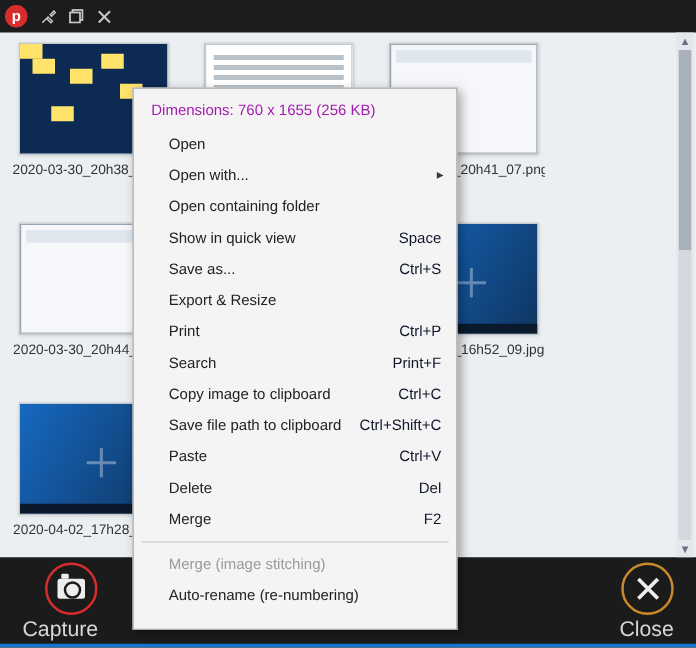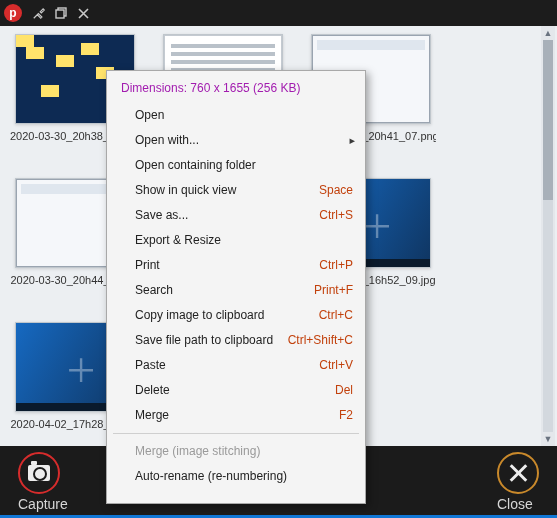--- a/index.html
+++ b/index.html
@@ -60,21 +60,21 @@
   .scroll .thumb-bar { position:absolute; top:14px; height:160px; left:2px; right:2px; background:#a8b0b9; }
   .scroll .arrow { position:absolute; left:0; right:0; height:14px; display:flex; align-items:center; justify-content:center; color:#6a7380; font-size:9px; }
   .scroll .arrow.up { top:0; } .scroll .arrow.down { bottom:0; }
 
   
   .bottombar {
     position: absolute; left: 0; right: 0; bottom: 0; height: 72px;
     background: #1b1b1b; display: flex; align-items: center; justify-content: space-between;
     padding: 0 18px;
   }
-  .bbtn { display:flex; flex-direction:column; align-items:flex-start; gap:2px; color:#d7d7d7; font-size:14px; cursor:pointer;}
+  .bbtn { display:flex; flex-direction:column; align-items:flex-end; gap:2px; color:#d7d7d7; font-size:17px; cursor:pointer;}
   .ring { width:42px; height:42px; border-radius:50%; border:2px solid; display:flex; align-items:center; justify-content:center;}
   .ring.red { border-color:#d62c2c; }
   .ring.orange { border-color:#c9892b; }
   .cam-body { width:22px; height:16px; background:#ededed; border-radius:2px; position:relative;}
   .cam-body::before { content:""; position:absolute; width:10px; height:10px; border:2px solid #1b1b1b; border-radius:50%; left:5px; top:2px;}
   .cam-body::after { content:""; position:absolute; width:6px; height:4px; background:#ededed; top:-4px; left:3px; border-radius:1px;}
   .x-icon { position:relative; width:22px; height:22px; }
   .x-icon::before, .x-icon::after { content:""; position:absolute; left:10px; top:0; width:3px; height:22px; background:#ededed;}
   .x-icon::before { transform:rotate(45deg);} .x-icon::after { transform:rotate(-45deg);}
 
@@ -86,21 +86,21 @@
     padding: 6px 2px; font-size: 12px; color: #222;
     z-index: 50;
   }
   .ctx-header { padding: 4px 12px 8px; color: #a21caf; }
   .ctx-item {
     display: flex; padding: 4px 10px 4px 26px;
     position: relative; cursor: default; line-height: 17px;
   }
   .ctx-item.disabled { color: #9a9a9a; }
   .ctx-label { flex: 1; white-space: nowrap; }
-  .ctx-sc { color: #c2410c; font-size: 12px; padding-left: 10px; }
+  .ctx-sc { color: #0f172a; font-size: 12px; padding-left: 10px; }
   .ctx-sub::after {
     content: "▸"; position: absolute; right: 8px; color:#3a3a3a; font-size:11px;
   }
   .ctx-sep { height: 1px; margin: 5px 4px; background: #cfcfcf; }
 
   
   .edge { position:absolute; left:0; right:0; bottom:0; height:3px; background:#1177d6;}
 </style>
 </head>
 <body>

